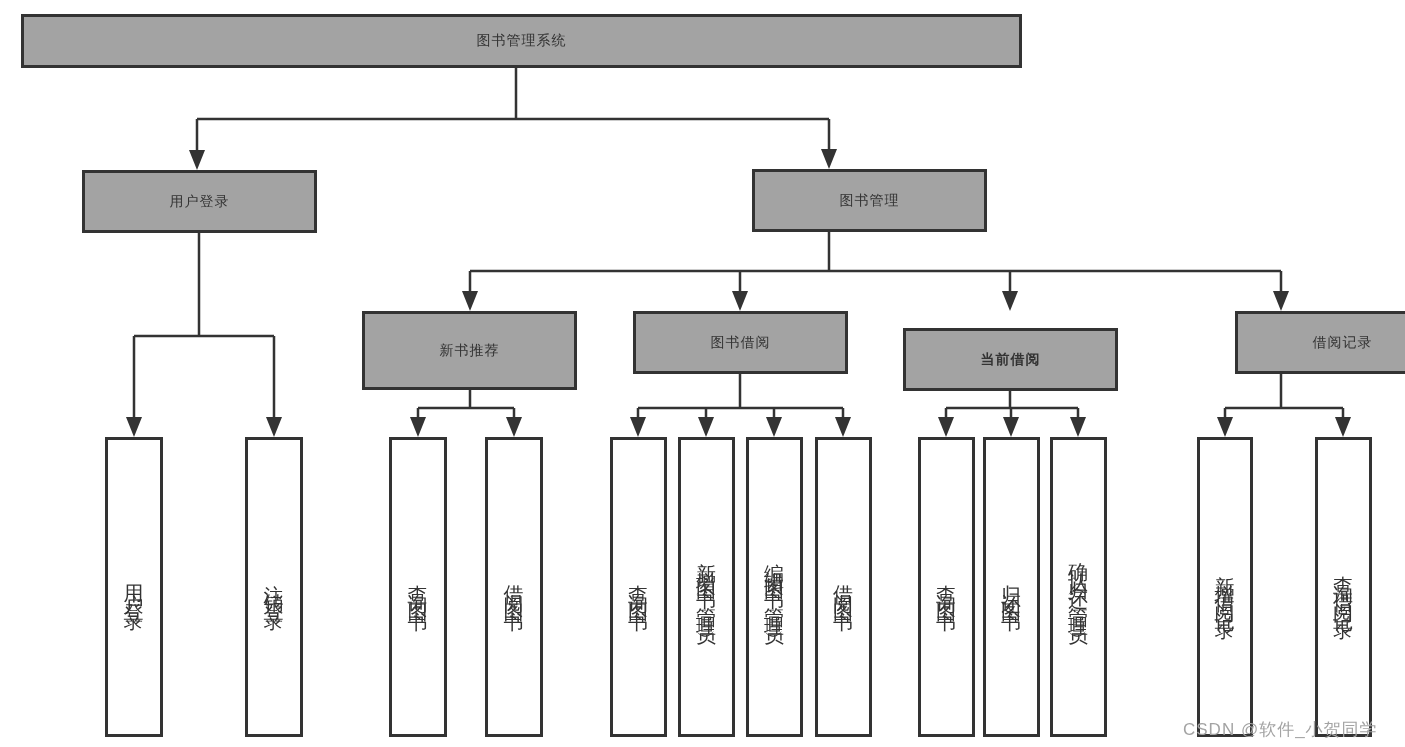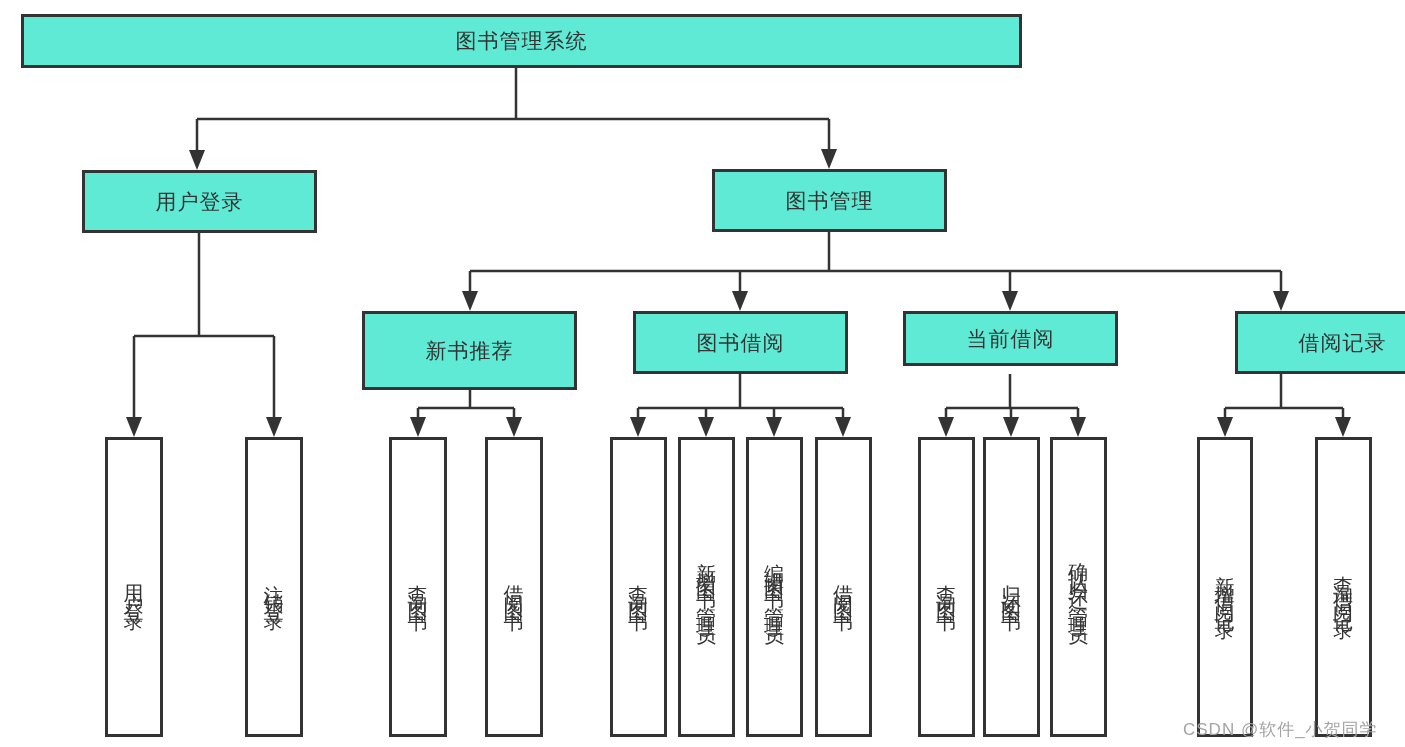--- a/index.html
+++ b/index.html
@@ -18,25 +18,25 @@
   #connectors {
     position: absolute;
     left: 0;
     top: 0;
     z-index: 0;
   }
   .hbox {
     position: absolute;
     box-sizing: border-box;
     border: 3px solid #333333;
-    background: #5eead4;
+    background: #a3a3a3;
     display: flex;
     align-items: center;
     justify-content: center;
-    font-size: 21px;
+    font-size: 14px;
     letter-spacing: 1px;
     color: #333333;
     z-index: 1;
   }
   .vbox {
     position: absolute;
     box-sizing: border-box;
     border: 3px solid #333333;
     background: #ffffff;
     display: flex;
@@ -108,31 +108,31 @@
     <polygon points="1335,417 1351,417 1343,437" fill="#333333" stroke="none"></polygon>
   </svg>
 
   <div class="hbox" style="left:21px; top:14px; width:1001px; height:54px;">
     <span>图书管理系统</span>
   </div>
 
   <div class="hbox" style="left:82px; top:170px; width:235px; height:63px;">
     <span>用户登录</span>
   </div>
-  <div class="hbox" style="left:712px; top:169px; width:235px; height:63px;">
+  <div class="hbox" style="left:752px; top:169px; width:235px; height:63px;">
     <span>图书管理</span>
   </div>
 
   <div class="hbox" style="left:362px; top:311px; width:215px; height:79px;">
     <span>新书推荐</span>
   </div>
   <div class="hbox" style="left:633px; top:311px; width:215px; height:63px;">
     <span>图书借阅</span>
   </div>
-  <div class="hbox" style="left:903px; top:311px; width:215px; height:55px;">
+  <div class="hbox" style="left:903px; top:328px; width:215px; height:63px;font-weight:bold;">
     <span>当前借阅</span>
   </div>
   <div class="hbox" style="left:1235px; top:311px; width:215px; height:63px;">
     <span>借阅记录</span>
   </div>
 
   <div class="vbox" style="left:105px; width:58px;">
     <span class="vtext">用户登录</span>
   </div>
   <div class="vbox" style="left:245px; width:58px;">

